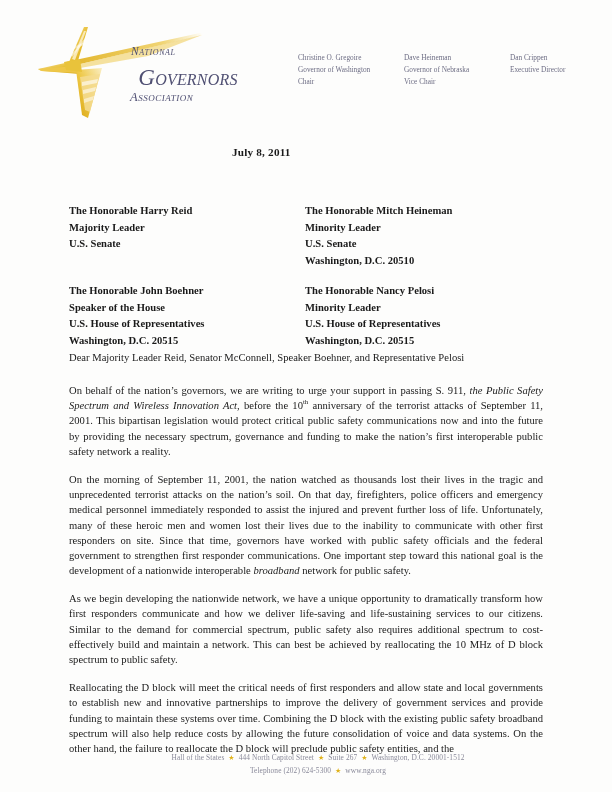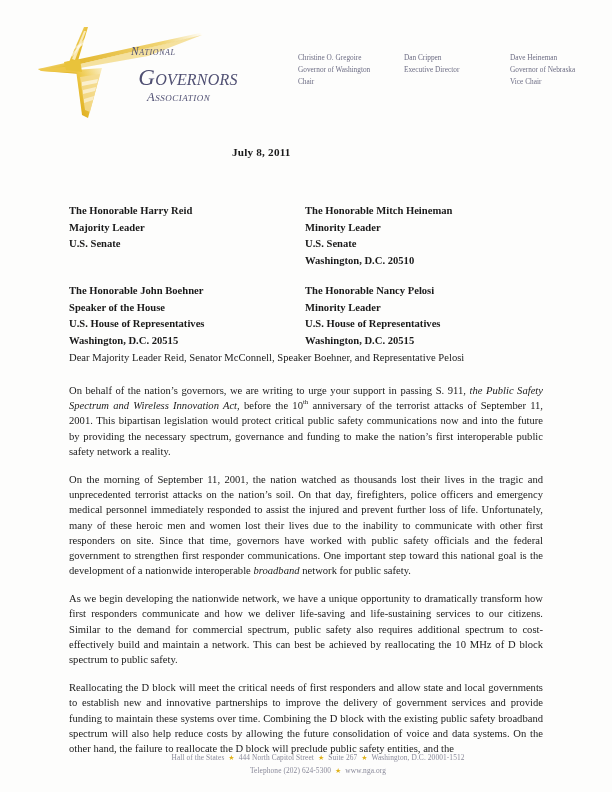--- a/index.html
+++ b/index.html
@@ -66,21 +66,21 @@
     display: block;
     margin-top: 8px;
     text-align: center;
   }
   .wm-association {
     font-size: 12.5px;
     font-variant: small-caps;
     letter-spacing: 0.5px;
     display: block;
     margin-top: 2px;
-    margin-left: 34px;
+    margin-left: 17px;
     text-align: left;
   }
 
   .officers {
     position: absolute;
     left: 298px;
     top: 52px;
     display: flex;
     gap: 8px;
   }
@@ -224,27 +224,27 @@
       </div>
     </div>
 
     <div class="officers">
       <div class="officer">
         <div>Christine O. Gregoire</div>
         <div>Governor of Washington</div>
         <div>Chair</div>
       </div>
       <div class="officer">
-        <div>Dan Crippen</div>
-        <div>Executive Director</div>
-      </div>
-      <div class="officer">
         <div>Dave Heineman</div>
         <div>Governor of Nebraska</div>
         <div>Vice Chair</div>
+      </div>
+      <div class="officer">
+        <div>Dan Crippen</div>
+        <div>Executive Director</div>
       </div>
     </div>
   </div>
 
   <div class="date">July 8, 2011</div>
 
   <div class="addresses">
     <div class="addr-row">
       <div class="addr">
         <div>The Honorable Harry Reid</div>

